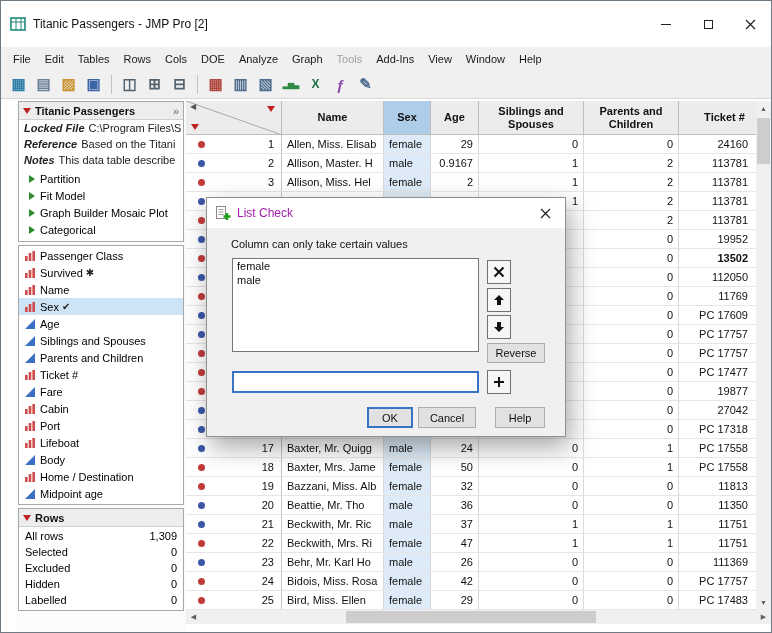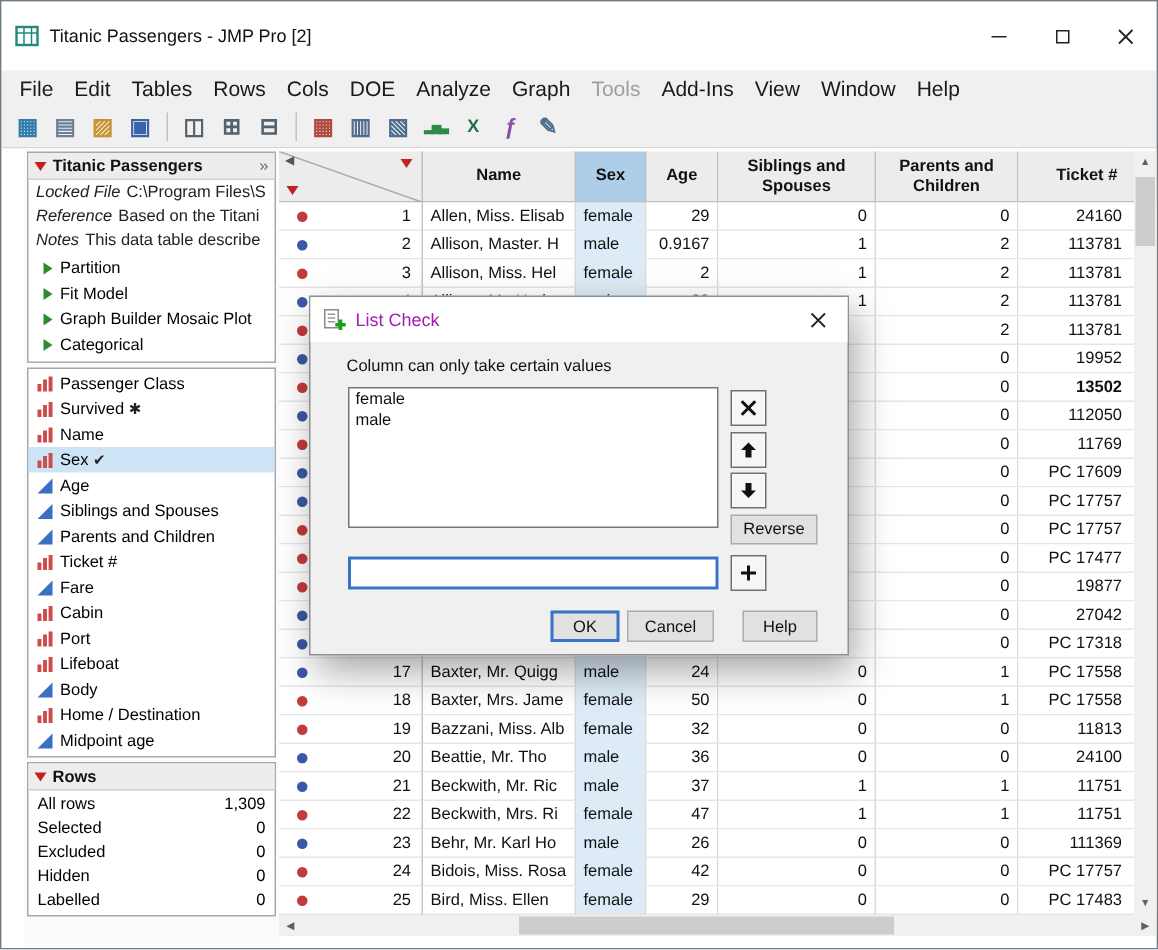--- a/index.html
+++ b/index.html
@@ -9,38 +9,38 @@
   
   .titlebar { height:46px; display:flex; align-items:center; background:#fff; }
   .app-icon { margin:0 7px 0 9px; display:flex; }
   .title-text { font-size:12px; color:#111; }
   .win-controls { margin-left:auto; display:flex; height:30px; }
   .win-btn { width:42px; height:30px; display:flex; align-items:center; justify-content:center; }
   .min-glyph { width:10px; height:1px; background:#222; display:block; }
   .max-glyph { width:9px; height:9px; border:1px solid #222; display:block; }
 
   
-  .menubar { height:23px; background:#f0f0f0; display:flex; align-items:center; padding-left:5px; font-size:14px; color:#1a1a1a; }
+  .menubar { height:23px; background:#f0f0f0; display:flex; align-items:center; padding-left:5px; font-size:11px; color:#1a1a1a; }
   .menu-item { padding:3px 7px; cursor:default; }
   .menu-item.disabled { color:#9f9f9f; }
   .toolbar { height:29px; background:#f0f0f0; border-bottom:1px solid #d6d6d6; display:flex; align-items:center; padding-left:5px; }
   .tool-btn { width:23px; height:23px; margin:0 1px; display:flex; align-items:center; justify-content:center; font-size:15px; border:1px solid transparent; }
   .tool-sep { width:1px; height:19px; background:#c2c2c2; margin:0 5px; }
 
   
   .content { position:relative; height:585px; display:flex; background:#fff;padding-left:15px; }
   .sidebar { width:170px; background:#fbfbfb; padding:2px 2px 0 2px; }
   .panel { border:1px solid #a8a8a8; background:#fff; margin-bottom:3px; }
   .panel-header { height:18px; background:#ededed; border-bottom:1px solid #cfcfcf; display:flex; align-items:center; padding:0 4px; }
   .panel-title { font-size:11px; font-weight:bold; margin-left:4px; color:#111; white-space:nowrap; overflow:hidden; }
   .chev { margin-left:auto; color:#666; font-size:11px; }
   .red-tri { width:0; height:0; border-left:4px solid transparent; border-right:4px solid transparent; border-top:6px solid #c22121; display:inline-block; flex:none; }
   .green-tri { width:0; height:0; border-top:4px solid transparent; border-bottom:4px solid transparent; border-left:6px solid #2d8a2d; display:inline-block; flex:none; }
   .prop-row { display:flex; font-size:11px; height:16px; align-items:center; padding-left:5px; white-space:nowrap; overflow:hidden; }
-  .prop-label { font-style:italic; font-weight:normal; color:#222; margin-right:4px; flex:none; }
+  .prop-label { font-style:italic; font-weight:bold; color:#222; margin-right:4px; flex:none; }
   .prop-value { color:#222; }
   .script-row { display:flex; align-items:center; font-size:11px; height:17px; padding-left:10px; white-space:nowrap; overflow:hidden; }
   .script-row span.lbl { margin-left:5px; }
   .col-row { display:flex; align-items:center; font-size:11px; height:17px; padding-left:5px; white-space:nowrap; overflow:hidden; }
   .col-row.selected { background:#cde4f7; }
   .col-row .ic { width:13px; display:flex; flex:none; }
   .col-row .lbl { margin-left:3px; }
   .col-row .badge { margin-left:3px; font-size:10px; color:#222; }
   .stat-row { display:flex; align-items:center; font-size:11px; height:16px; padding:0 6px; }
   .stat-row .val { margin-left:auto; }
@@ -664,21 +664,21 @@
           <div class="trow">
             <div class="cell rowhead">
               <span class="dot blue"></span>
               <span>20</span>
             </div>
             <div class="cell " style="width: 102px;">Beattie, Mr. Tho</div>
             <div class="cell  sel" style="width: 47px;">male</div>
             <div class="cell num" style="width: 48px;">36</div>
             <div class="cell num" style="width: 105px;">0</div>
             <div class="cell num" style="width: 95px;">0</div>
-            <div class="cell num ticket" style="width: 92px;">24100</div>
+            <div class="cell num ticket" style="width: 92px;">11350</div>
           </div>
           <div class="trow">
             <div class="cell rowhead">
               <span class="dot blue"></span>
               <span>21</span>
             </div>
             <div class="cell " style="width: 102px;">Beckwith, Mr. Ric</div>
             <div class="cell  sel" style="width: 47px;">male</div>
             <div class="cell num" style="width: 48px;">37</div>
             <div class="cell num" style="width: 105px;">1</div>

